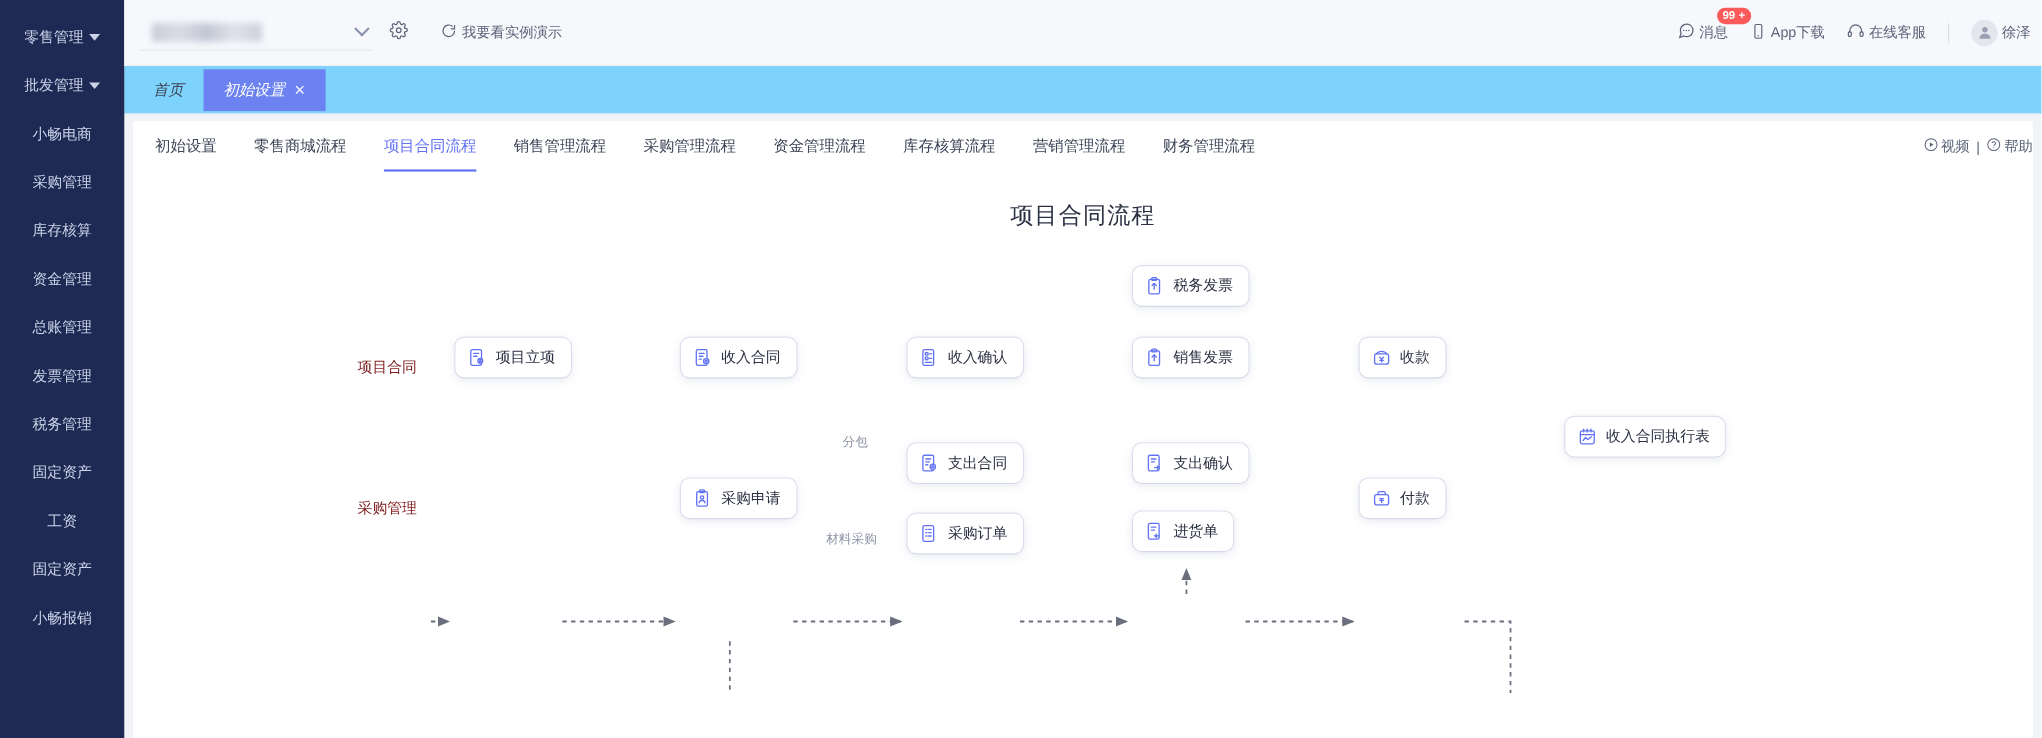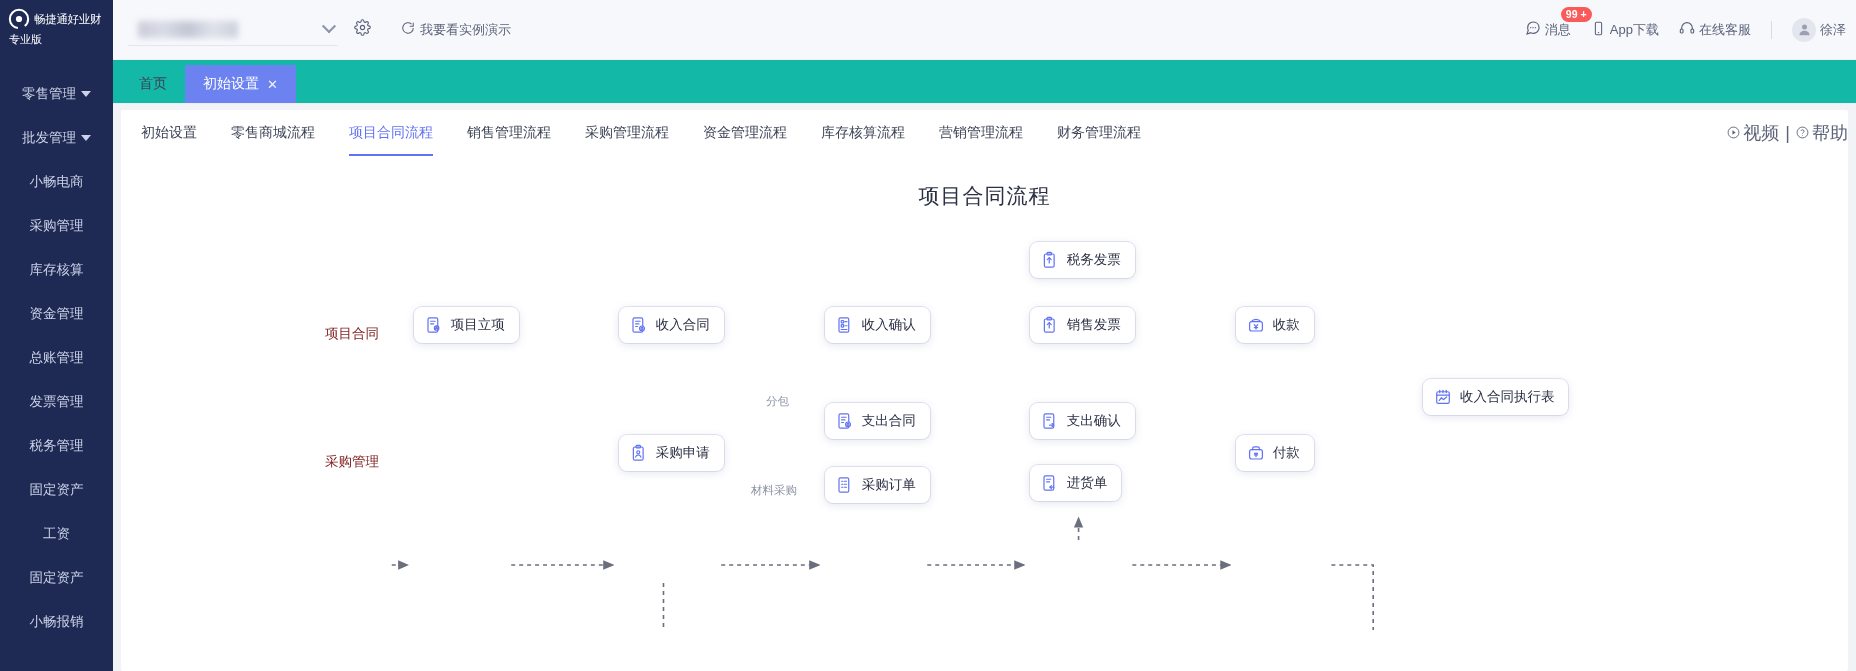--- a/index.html
+++ b/index.html
@@ -94,24 +94,25 @@
   }
   .divider-v { width: 1px; height: 18px; background: #d8dbe5; }
   .avatar {
     width: 24px; height: 24px; border-radius: 50%;
     background: #e4e6ee; display: flex; align-items: center; justify-content: center;
     color: #9aa0b2; font-size: 14px;
   }
 
   
   .pagetabs {
-    height: 44px; background: #14b8a6;
-    display: flex; align-items: flex-end;
+    height: 44px; background: #7dd3fc;
+    display: flex; align-items: center;
     border-bottom: 1px solid #eceef4;
     padding-left: 8px;
+    font-style: italic;
   }
   .ptab {
     height: 38px; padding: 0 18px;
     display: flex; align-items: center; gap: 8px;
     font-size: 14px; color: #3d4457; cursor: pointer;
   }
   .ptab.active { background: #6c82f0; color: #ffffff; }
   .ptab .x { font-size: 13px; opacity: .9; }
 
   
@@ -133,21 +134,21 @@
     cursor: pointer; position: relative; white-space: nowrap;
   }
   .stab.active { color: #6172f3; }
   .stab.active::after {
     content: ""; position: absolute; left: 0; right: 0; bottom: 0;
     height: 2px; background: #6172f3;
   }
   .subtabs-right {
     position: absolute; right: 0; top: 0; height: 46px;
     display: flex; align-items: center; gap: 6px;
-    font-size: 18px; color: #5b6379;
+    font-size: 13px; color: #5b6379;
   }
   .srt { display: flex; align-items: center; gap: 3px; cursor: pointer; }
 
   .flow-title {
     text-align: center; font-size: 21px; color: #2b3043;
     margin-top: 26px; letter-spacing: 1px;
   }
 
   
   .canvas { position: relative; width: 100%; height: 420px; }
@@ -172,32 +173,20 @@
   .edgelabel {
     position: absolute; font-size: 11.5px; color: #8d93a6; white-space: nowrap;
   }
 </style>
 </head>
 <body>
 
 <div id="app">
 
   <div class="sidebar">
-    <div class="brand">
-      <div class="brand-row">
-        <span class="brand-logo">
-          <svg viewBox="0 0 24 24" width="22" height="22">
-            <path d="M12 2C6.5 2 2 6.5 2 12s4.5 10 10 10 10-4.5 10-10S17.5 2 12 2z" fill="none" stroke="#ffffff" stroke-width="2.2" stroke-dasharray="30 8"></path>
-            <circle cx="12" cy="12" r="3.4" fill="#ffffff"></circle>
-          </svg>
-        </span>
-        <span class="brand-name">畅捷通好业财</span>
-      </div>
-      <div class="brand-sub">专业版</div>
-    </div>
     <div class="nav" id="nav">
         <div class="nav-item">
           <span>零售管理</span>
           <span class="caret"></span>
         </div>
         <div class="nav-item">
           <span>批发管理</span>
           <span class="caret"></span>
         </div>
         <div class="nav-item">

